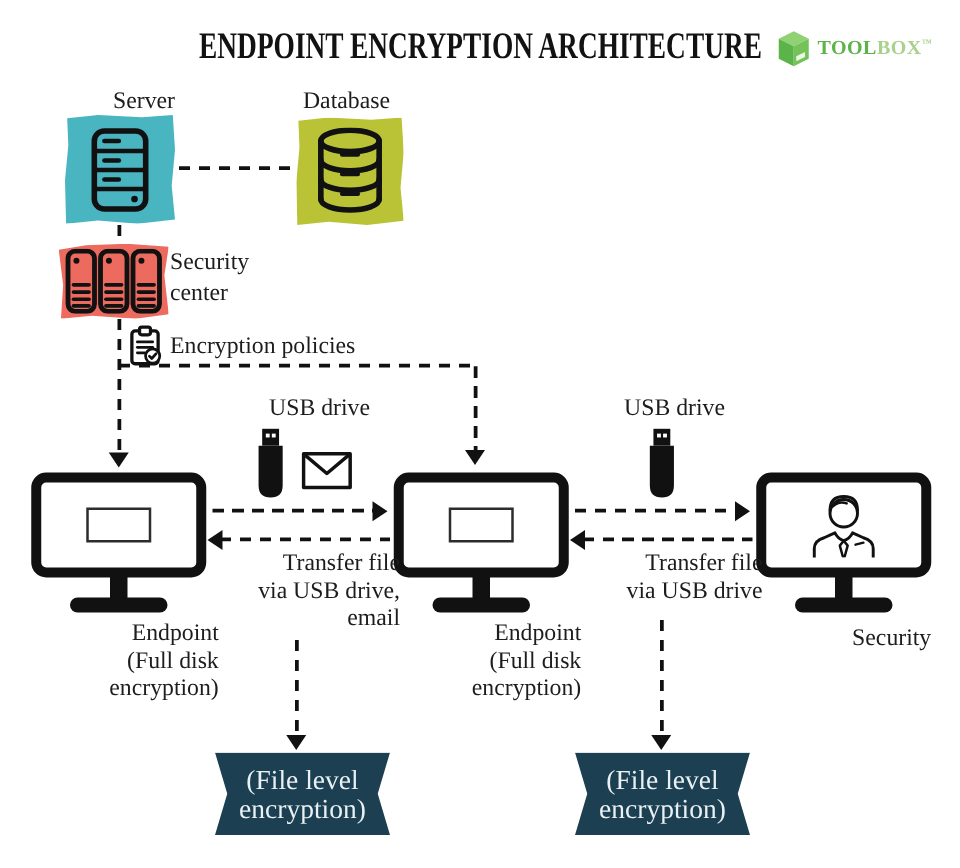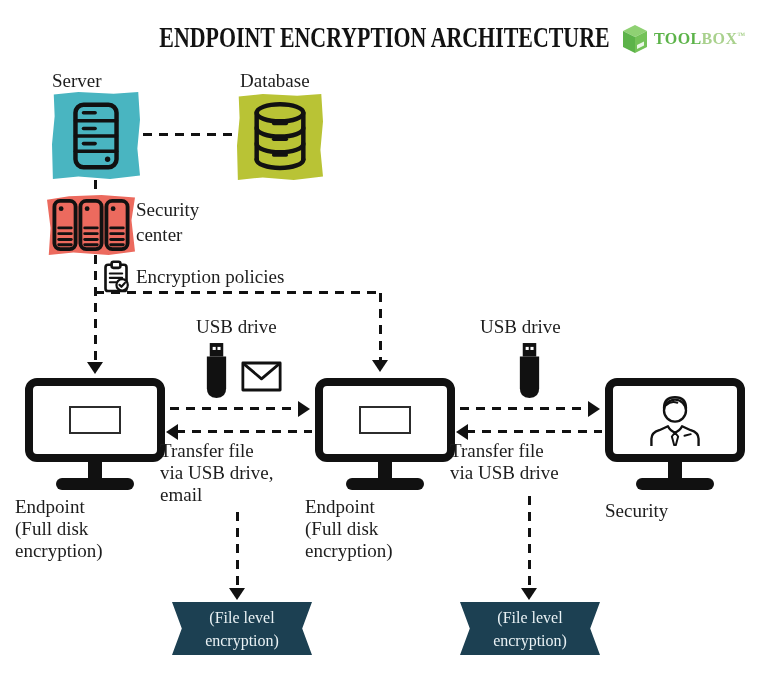--- a/index.html
+++ b/index.html
@@ -3,21 +3,21 @@
 <meta charset="utf-8">
 <style>
   * { margin:0; padding:0; box-sizing:border-box; }
   body { background:#fff; }
   #canvas {
     position:relative; width:768px; height:694px; background:#ffffff;
     font-family:Liberation Serif, serif; color:#1a1a1a; overflow:hidden;
   }
   .abs { position:absolute; }
   .lbl { position:absolute; font-size:19px; color:#1d1d1d; }
-  .center { text-align:left; }
+  .center { text-align:right; }
   .prelines { white-space:pre-line; line-height:22px; }
 
   
   .title { position:absolute; top:20px; left:0; width:100%; text-align:center;
            font-size:30px; font-weight:bold; color:#121212; }
   .title > span { display:inline-block; transform:scaleX(0.73); transform-origin:center;
                   white-space:nowrap; letter-spacing:0px; }
 
   
   .logo { position:absolute; top:24px; left:622px; display:flex; align-items:center; gap:6px; }
@@ -44,22 +44,22 @@
   
   .monitor { position:absolute; width:140px; height:112px; }
   .mframe { position:absolute; left:0; top:0; width:140px; height:84px; background:#fff;
             border:8px solid #111; border-radius:12px;
             display:flex; align-items:center; justify-content:center; }
   .mrect  { width:52px; height:28px; border:2px solid #2c2c2c; background:#fff; }
   .mstand { position:absolute; left:63px; top:82px; width:14px; height:22px; background:#111; }
   .mbase  { position:absolute; left:31px; top:100px; width:78px; height:12px; background:#111; border-radius:6px; }
 
   
-  .banner { position:absolute; width:140px; height:53px; display:flex; align-items:center;
-            justify-content:center; text-align:center; color:#e9f1f4; font-size:16px;
+  .banner { position:absolute; width:140px; height:66px; display:flex; align-items:center;
+            justify-content:center; text-align:center; color:#e9f1f4; font-size:22px;
             line-height:23px; white-space:pre-line;
             clip-path: polygon(0% 0%, 100% 0%, 93% 50%, 100% 100%, 0% 100%, 7% 50%); }
 
   svg { display:block; }
   .stroke-icon { stroke:#111; fill:none; stroke-linecap:round; stroke-linejoin:round; }
 </style>
 </head>
 <body>
 
 <div id="canvas">
@@ -87,21 +87,21 @@
       <line x1="5" y1="21" x2="51" y2="21" stroke-width="4"></line>
       <line x1="5" y1="38" x2="51" y2="38" stroke-width="4"></line>
       <line x1="5" y1="55" x2="51" y2="55" stroke-width="4"></line>
       <line x1="14" y1="12" x2="27" y2="12" stroke-width="4"></line>
       <line x1="14" y1="29.5" x2="27" y2="29.5" stroke-width="4"></line>
       <line x1="14" y1="46.5" x2="27" y2="46.5" stroke-width="4"></line>
       <circle cx="41" cy="64" r="3" fill="#111" stroke="none"></circle>
     </svg>
   </div>
 
-  <div class="lbl center" style="left:240px; top:70px; width:86px;">Database</div>
+  <div class="lbl center" style="left:226px; top:70px; width:86px;">Database</div>
   <div class="paintbox pb-a" style="left: 237px; top: 94px; width: 86px; height: 86px; background: rgb(185, 195, 53);">
     <svg width="58" height="70" viewBox="0 0 64 78" class="stroke-icon">
       <ellipse cx="32" cy="12" rx="26" ry="9.5" stroke-width="5"></ellipse>
       <path d="M6 12 V64" stroke-width="5"></path>
       <path d="M58 12 V64" stroke-width="5"></path>
       <path d="M6 64 A26 9.5 0 0 0 58 64" stroke-width="5"></path>
       <path d="M6 29 A26 9.5 0 0 0 58 29" stroke-width="5"></path>
       <path d="M6 46.5 A26 9.5 0 0 0 58 46.5" stroke-width="5"></path>
       <line x1="25" y1="24" x2="39" y2="24" stroke-width="4"></line>
       <line x1="25" y1="41.5" x2="39" y2="41.5" stroke-width="4"></line>

